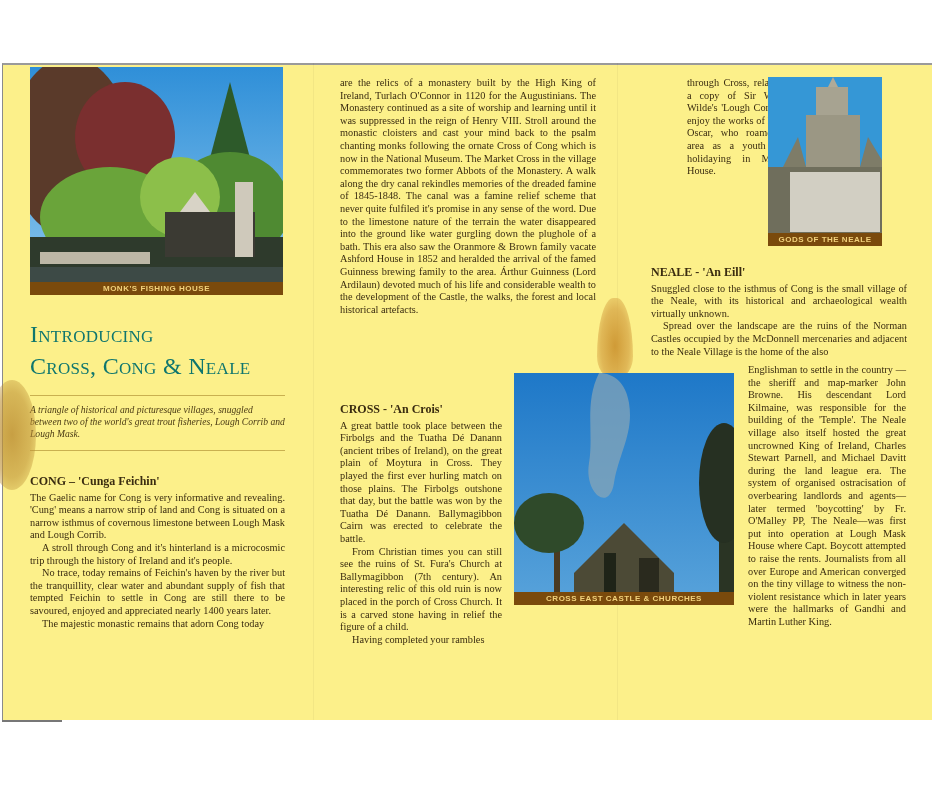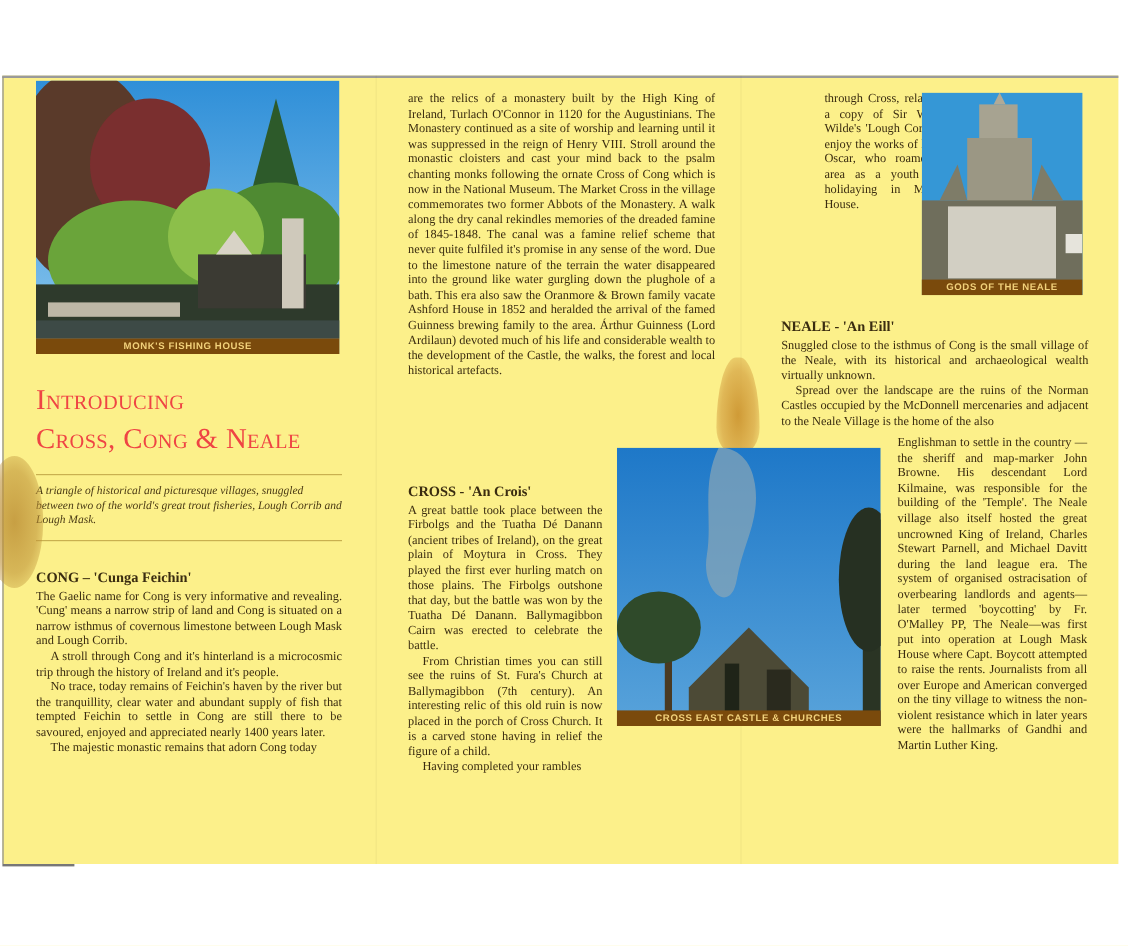--- a/index.html
+++ b/index.html
@@ -24,21 +24,21 @@
       text-align: center; line-height: 13px; text-transform: uppercase;
     }
     .body-text {
       position: absolute; font-size: 10.3px; line-height: 12.6px; text-align: justify;
     }
     .body-text p { margin: 0; text-indent: 12px; }
     .body-text p.first { text-indent: 0; }
     .heading { font-weight: bold; font-size: 12px; margin: 0 0 4px 0; }
     .title {
       position: absolute; left: 30px; top: 318px; font-size: 24px; line-height: 32px;
-      font-variant: small-caps; color: #ef4444; letter-spacing: 0.3px;
+      font-variant: small-caps; color: #0f766e; letter-spacing: 0.3px;
     }
     .rule { position: absolute; height: 1px; background: #c9b050; }
     .intro {
       position: absolute; left: 30px; top: 404px; width: 255px; font-style: italic;
       font-size: 9.6px; line-height: 12px; color: #4a3a14;
     }
     .stain {
       position: absolute; border-radius: 50%;
       background: radial-gradient(ellipse at center, rgba(190,145,55,0.85) 0%, rgba(190,145,55,0.6) 55%, rgba(190,145,55,0) 100%);
     }
@@ -135,21 +135,21 @@
     <ellipse cx="110" cy="270" rx="45" ry="14" fill="#7f7a62"></ellipse>
     <ellipse cx="180" cy="275" rx="30" ry="12" fill="#a39d87"></ellipse>
   </svg>
   <div class="caption">CROSS EAST CASTLE &amp; CHURCHES</div>
 </div>
 
 <div class="body-text serif" style="left:651px; top:77px; width:110px;margin-left:36px;">
   <p class="first">through Cross, relax with a copy of Sir William Wilde's 'Lough Corrib', or enjoy the works of his son Oscar, who roamed the area as a youth while holidaying in Moytura House.</p>
 </div>
 
-<div class="photo" style="left:768px; top:77px; width:134px; height:169px;">
+<div class="photo" style="left:768px; top:77px; width:114px; height:169px;">
   <svg width="139" height="169" viewBox="0 0 139 169">
     <rect width="139" height="169" fill="#3597d6"></rect>
     <polygon points="60,10 65,0 70,10" fill="#b0aa98"></polygon>
     <rect x="48" y="10" width="32" height="28" fill="#a7a391"></rect>
     <rect x="38" y="38" width="54" height="56" fill="#9b9784"></rect>
     <rect x="0" y="90" width="139" height="79" fill="#6f6e5c"></rect>
     <polygon points="15,90 30,60 38,90" fill="#7e7c68"></polygon>
     <polygon points="92,90 100,60 118,90" fill="#7e7c68"></polygon>
     <rect x="22" y="95" width="90" height="60" fill="#d2cfc3"></rect>
     <rect x="120" y="118" width="14" height="16" fill="#e6e4dc"></rect>

